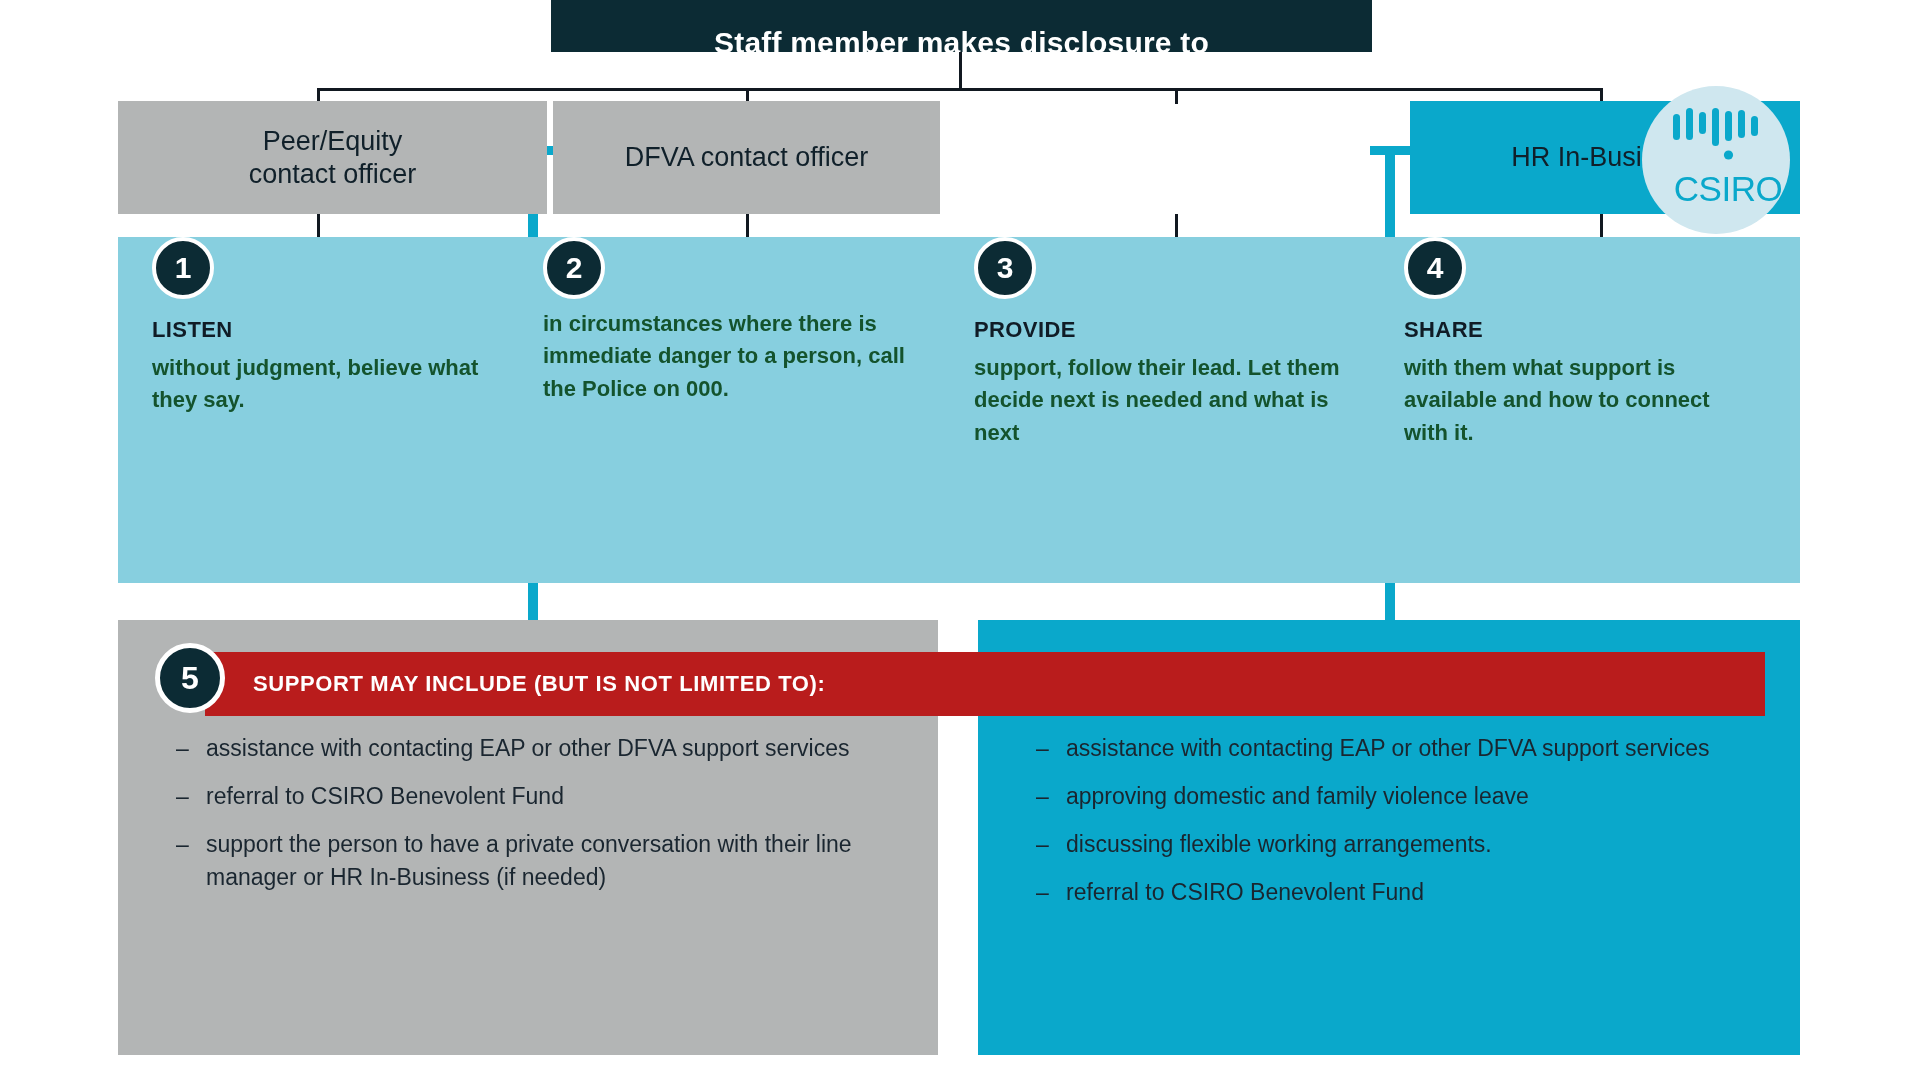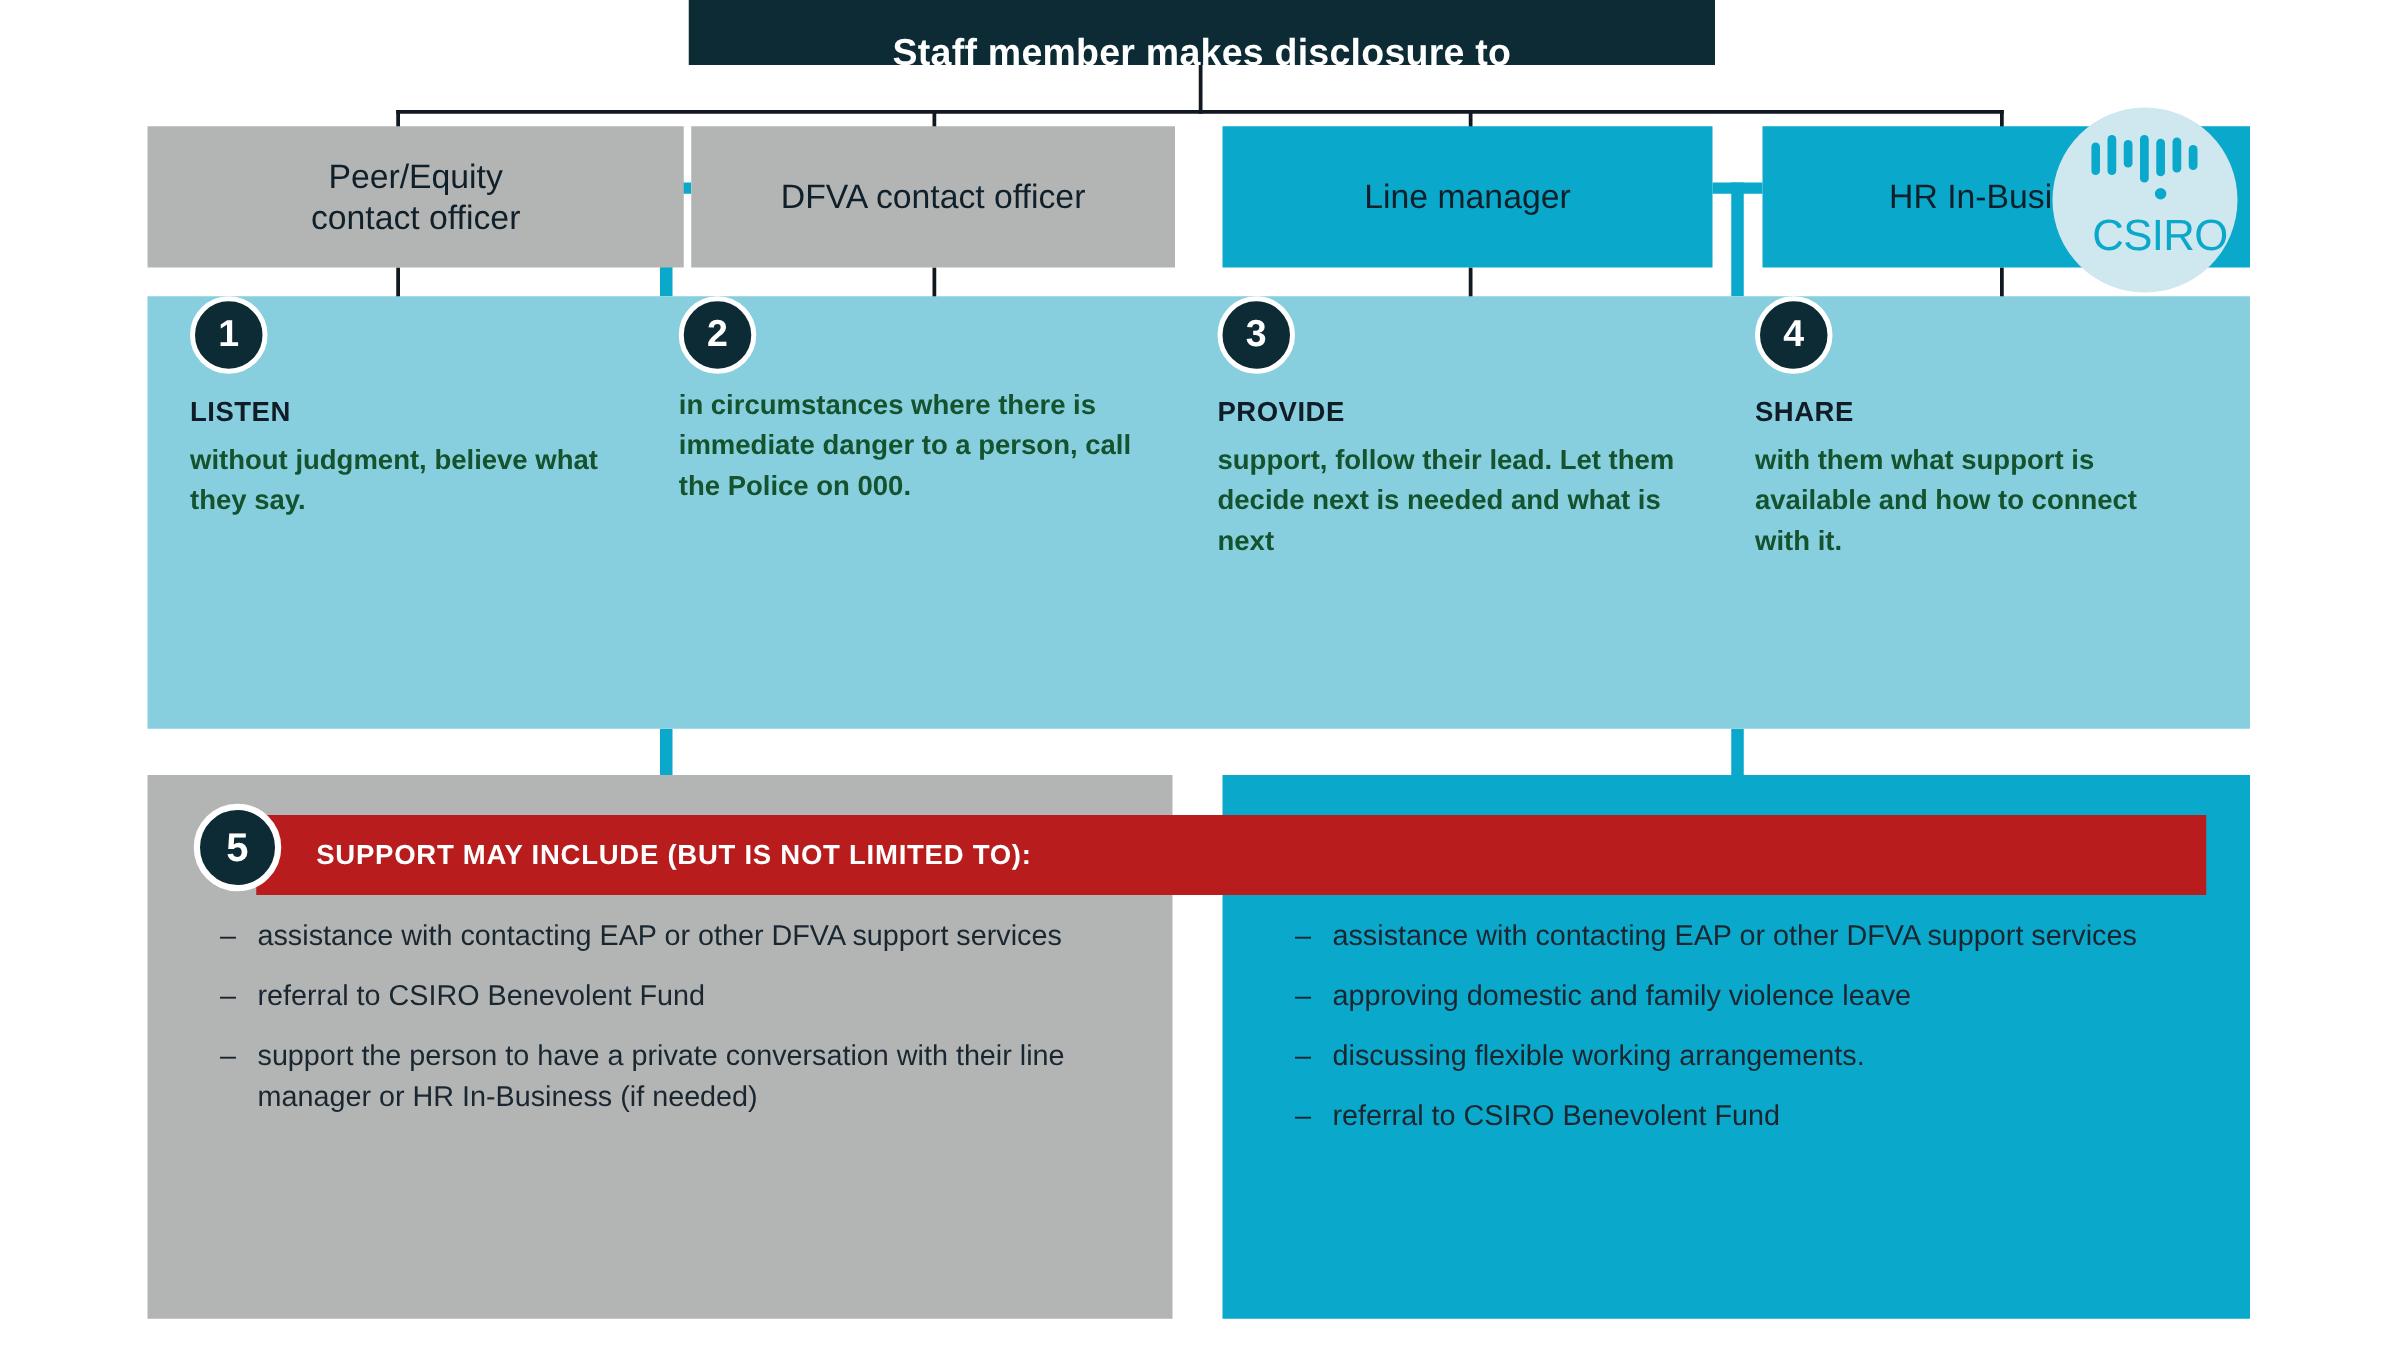--- a/index.html
+++ b/index.html
@@ -139,23 +139,20 @@
 
   <div class="tlnk" style="left:1370px;top:146px;width:40px;height:9px;"></div>
   <div class="tlnk" style="left:1385px;top:146px;width:10px;height:91px;"></div>
   <div class="tlnk" style="left:1385px;top:583px;width:10px;height:37px;"></div>
 
   <div class="role grey" style="left:118px;width:429px;">
     <span><span>Peer/Equity</span><br><span>contact officer</span></span>
   </div>
   <div class="role grey" style="left:553px;width:387px;">
     <span>DFVA contact officer</span>
-  </div>
-  <div class="role teal" style="left:978px;width:392px;">
-    <span>Line manager</span>
   </div>
   <div class="role teal" style="left:1410px;width:390px;">
     <span>HR In-Business</span>
   </div>
 
   <div class="logo">
     <div class="disc"></div>
     <svg width="86" height="60" viewBox="0 0 86 60">
       <rect x="0" y="6" width="7" height="26" rx="3.5" fill="#0aa8cb"></rect>
       <rect x="13" y="0" width="7" height="32" rx="3.5" fill="#0aa8cb"></rect>

